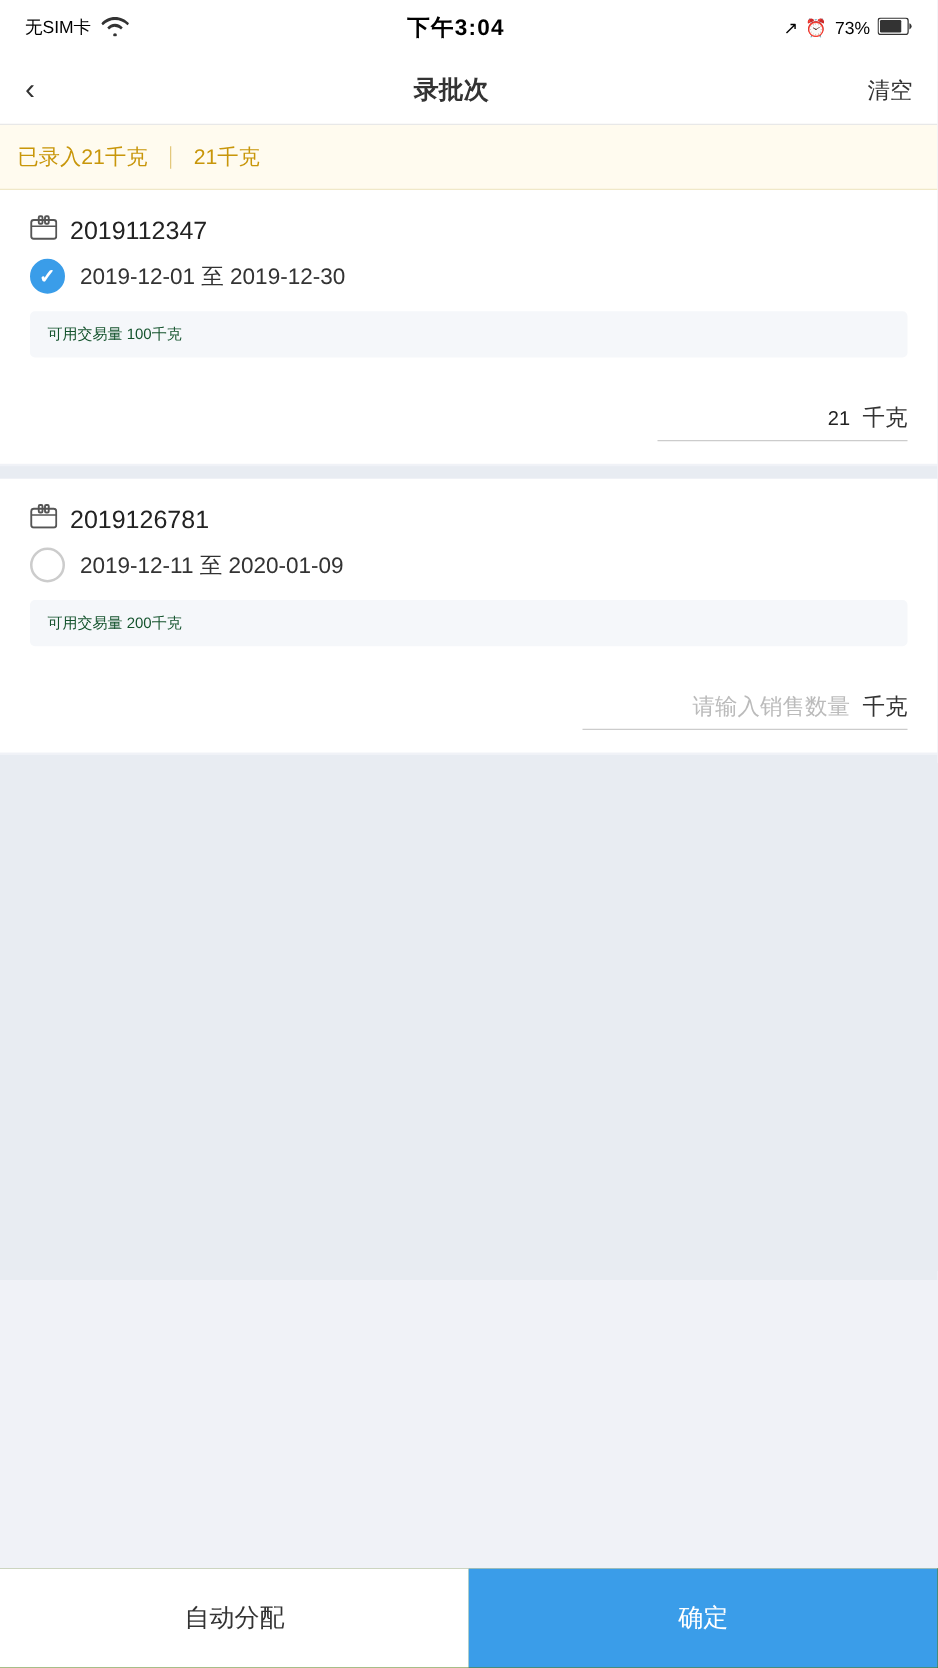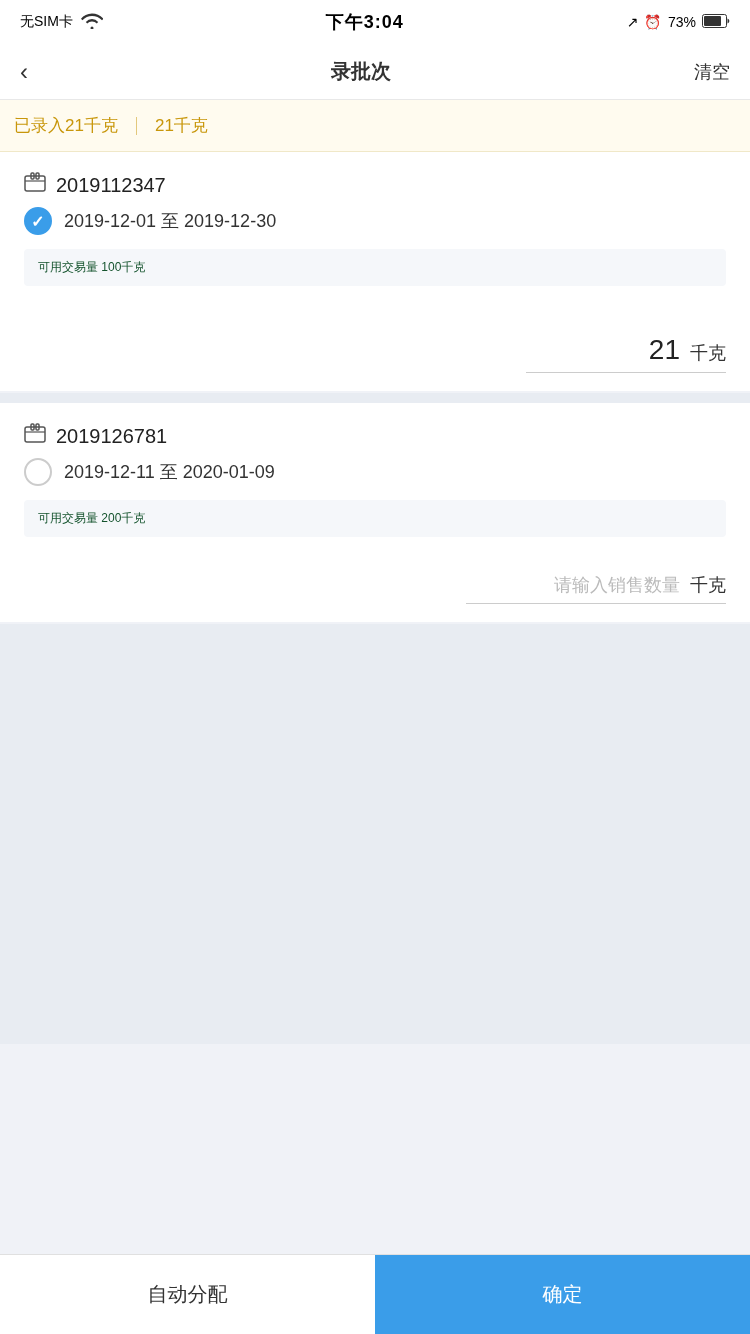--- a/index.html
+++ b/index.html
@@ -264,21 +264,21 @@
       <div class="radio-circle selected">
         <span class="radio-check">✓</span>
       </div>
       <span class="batch-date">2019-12-01 至 2019-12-30</span>
     </div>
     <div class="batch-avail">可用交易量 100千克</div>
   </div>
 
   <div style="padding: 0 24px 4px 24px;">
     <div style="display:flex; align-items:baseline; justify-content:flex-end; gap:10px; padding-bottom:6px;">
-      <span style="font-size:28px;font-weight:500;color:#222;margin-top:12px;">21</span>
+      <span style="font-size:16px;font-weight:500;color:#222;">21</span>
       <span style="font-size:18px;color:#333;">千克</span>
     </div>
     <div style="width:200px;height:1px;background:#ccc;margin-left:auto;"></div>
     <div style="height:14px;"></div>
   </div>
 </div>
 
 <div class="section-divider"></div>
 
 <div class="batch-card">

